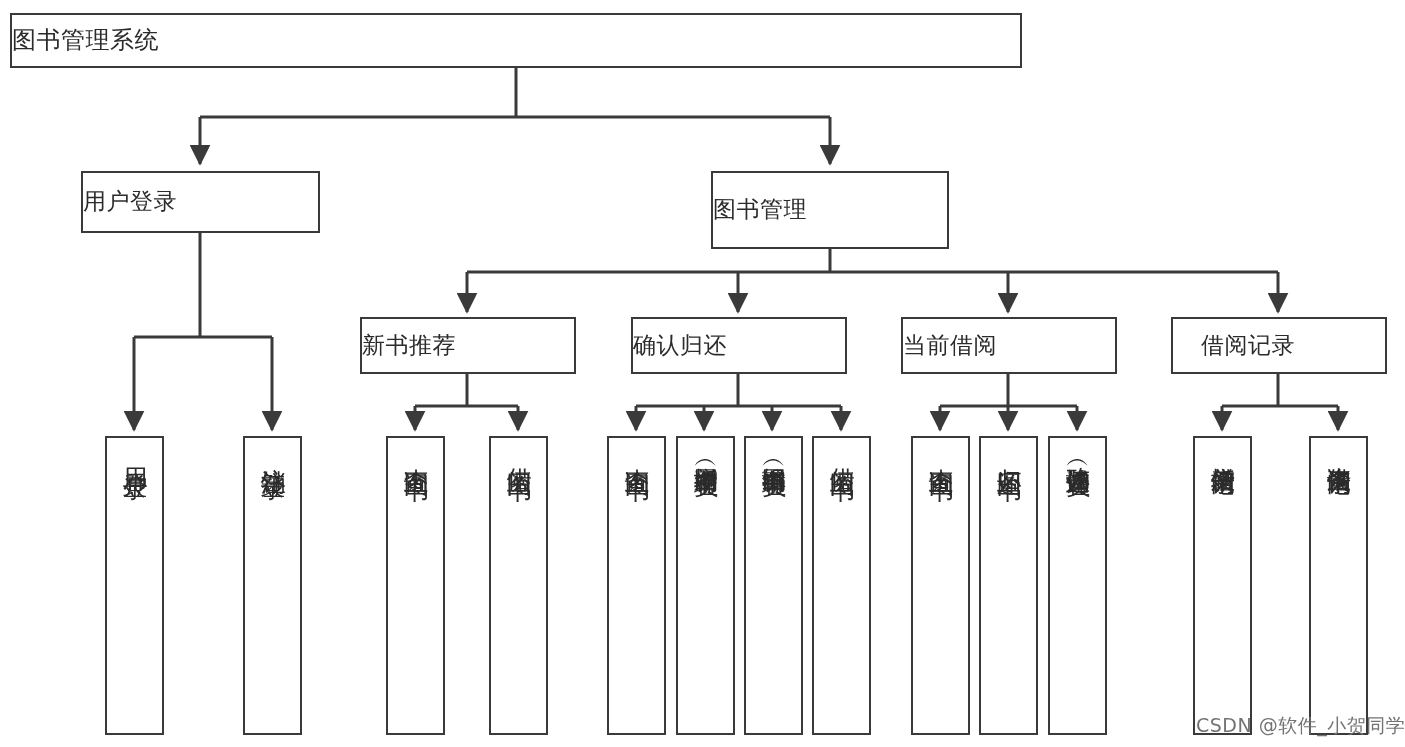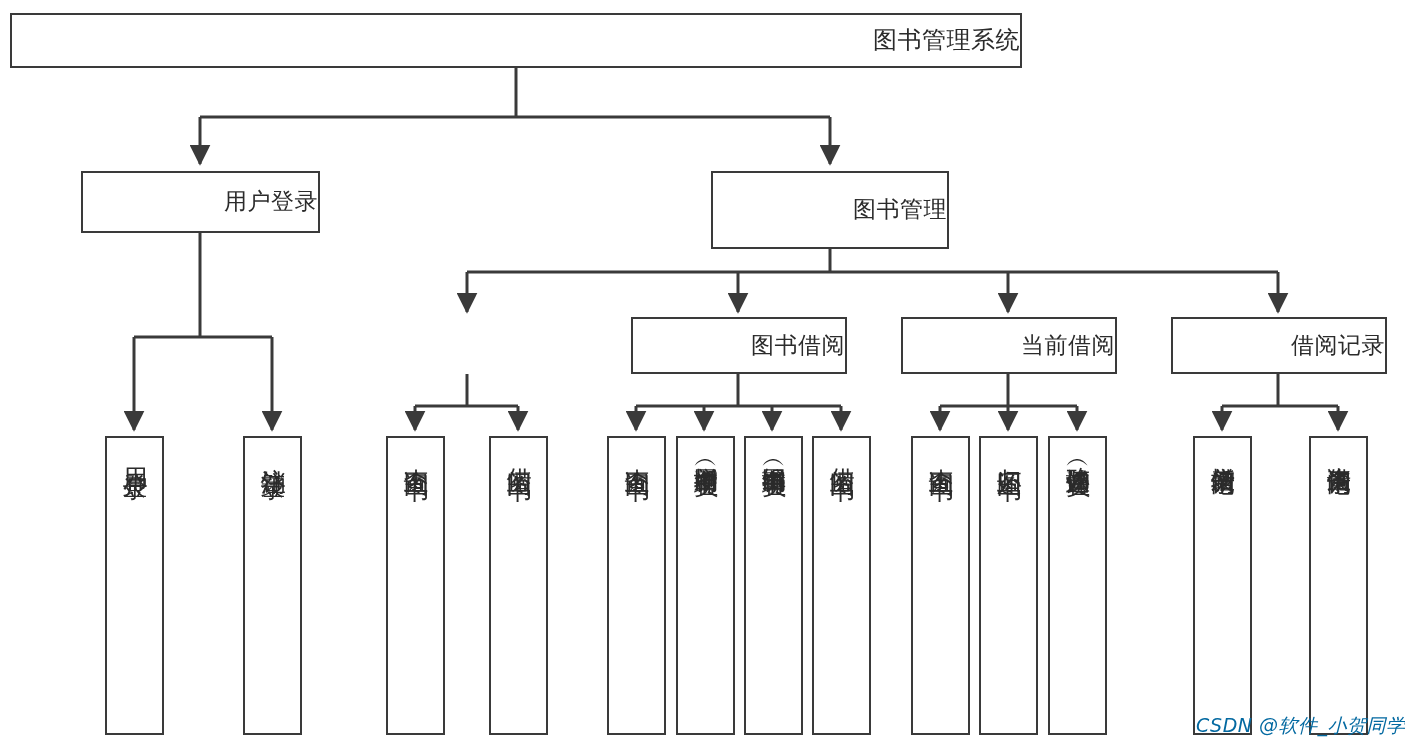--- a/index.html
+++ b/index.html
@@ -26,21 +26,21 @@
     height: 747px;
     pointer-events: none;
   }
   .node {
     position: absolute;
     box-sizing: border-box;
     background: #ffffff;
     border: 2px solid #3a3a3a;
     display: flex;
     align-items: center;
-    justify-content: flex-end;
+    justify-content: flex-start;
     color: #2b2b2b;
   }
   .node-label {
     display: block;
     text-align: center;
     line-height: 1.18;
     letter-spacing: 0.5px;
     white-space: nowrap;
   }
   
@@ -64,24 +64,23 @@
     letter-spacing: 3px;
     white-space: normal;
   }
   .node.leaf.tall-text .node-label {
     font-size: 24px;
     letter-spacing: 1px;
   }
   .watermark {
     position: absolute;
     font-size: 19px;
-    color: #0369a1;
+    color: #737373;
     white-space: nowrap;
     letter-spacing: 0.5px;
-    font-style: italic;
   }
 </style>
 </head>
 <body>
 
 <div id="diagram-canvas">
 
   <svg id="edges-layer" viewBox="0 0 1405 747" width="1405" height="747" xmlns="http://www.w3.org/2000/svg">
     <defs>
       <marker id="arrow" viewBox="0 0 10 10" refX="9.2" refY="5" markerWidth="7" markerHeight="7" orient="auto-start-reverse">
@@ -137,26 +136,29 @@
   </div>
 
   <div class="node horiz" style="left:81px; top:171px; width:239px; height:62px;">
     <span class="node-label">用户登录</span>
   </div>
 
   <div class="node horiz" style="left:711px; top:171px; width:238px; height:78px;">
     <span class="node-label">图书管理</span>
   </div>
 
+  <div class="node horiz" style="left:360px; top:317px; width:216px; height:57px;">
+    <span class="node-label">新书推荐</span>
+  </div>
 
   <div class="node horiz" style="left:631px; top:317px; width:216px; height:57px;">
-    <span class="node-label">图书借阅</span>
-  </div>
-
-  <div class="node horiz" style="left:901px; top:317px; width:216px; height:57px;padding-left:40px;">
+    <span class="node-label">确认归还</span>
+  </div>
+
+  <div class="node horiz" style="left:901px; top:317px; width:216px; height:57px;">
     <span class="node-label">当前借阅</span>
   </div>
 
   <div class="node horiz" style="left:1171px; top:317px; width:216px; height:57px;padding-left:28px;">
     <span class="node-label">借阅记录</span>
   </div>
 
   <div class="node leaf" style="left:105px; top:436px; width:59px; height:299px;">
     <span class="node-label">用户登录</span>
   </div>

